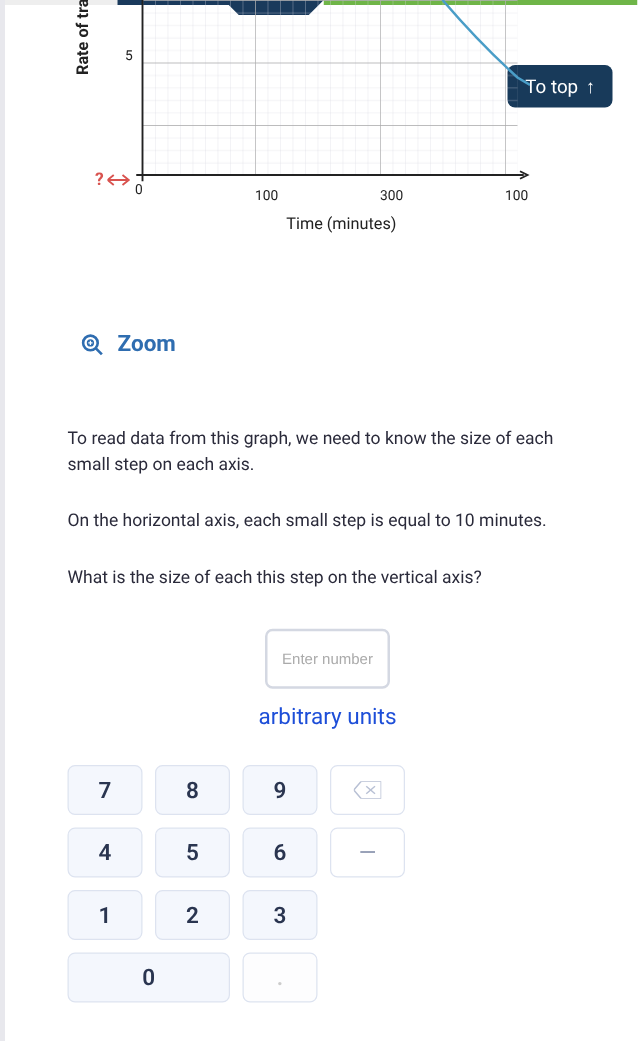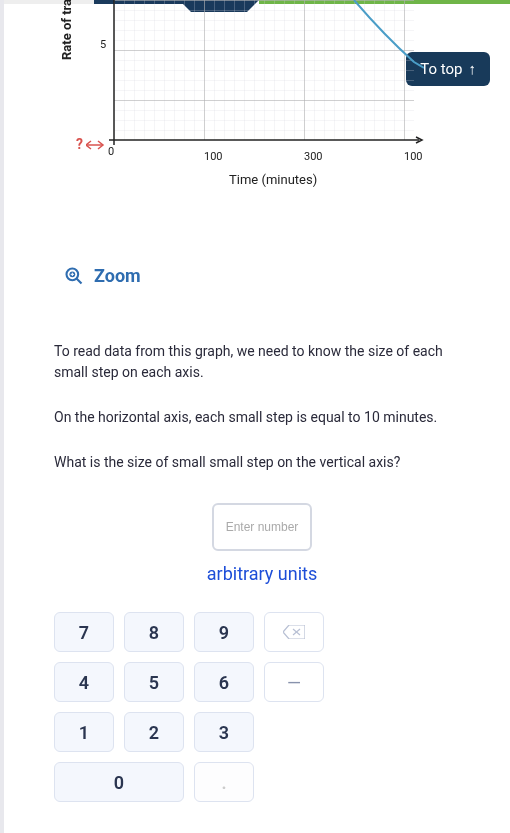--- a/index.html
+++ b/index.html
@@ -235,21 +235,21 @@
       <line x1="15" y1="15" x2="21" y2="21" stroke="#2f6db0" stroke-width="2.5"></line>
       <circle cx="10" cy="10" r="3.5" fill="#2f6db0"></circle>
       <line x1="10" y1="8" x2="10" y2="12" stroke="#fff" stroke-width="1.2"></line>
       <line x1="8" y1="10" x2="12" y2="10" stroke="#fff" stroke-width="1.2"></line>
     </svg>
     <span>Zoom</span>
   </div>
 
   <p class="para">To read data from this graph, we need to know the size of each small step on each axis.</p>
   <p class="para">On the horizontal axis, each small step is equal to 10 minutes.</p>
-  <p class="para">What is the size of small small step on the vertical axis?</p>
+  <p class="para">What is the size of each this step on the vertical axis?</p>
 
   <div class="input-row">
     <input class="num-input" type="text" placeholder="Enter number" style="">
     <span class="units">arbitrary units</span>
   </div>
 
   <div class="keypad">
     <div class="kbtn">7</div>
     <div class="kbtn">8</div>
     <div class="kbtn">9</div>

